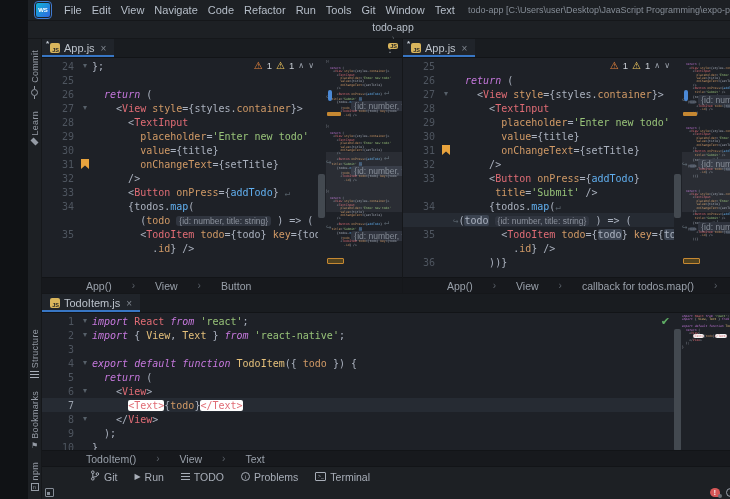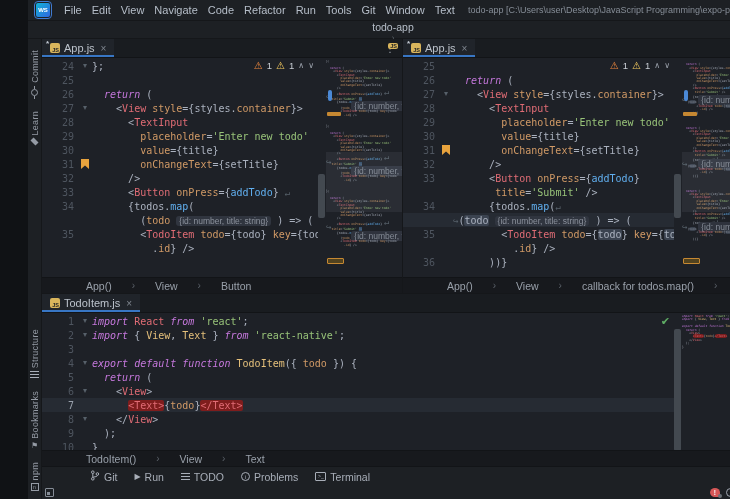--- a/index.html
+++ b/index.html
@@ -62,21 +62,21 @@
   .tk-t{color:#e06c75;}
   .tk-a{color:#d19a66;}
   .tk-s{color:#98c379;}
   .tk-f{color:#61afef;}
   .tk-p{color:#abb2bf;}
   .tk-y{color:#e5c07b;}
   .tk-w{color:#566069;font-size:9px;}
   .tk-i{background:#30353f;color:#8b919c;border-radius:3px;padding:0 3px;font-family:"Liberation Sans",sans-serif;font-size:8.5px;}
   .tk-hl{background:#3b4350;border-radius:2px;}
   .tk-sel{background:#33506e;}
-  .tk-thl{background:#7f1d1d;color:#e06c75;border-radius:2px;}
+  .tk-thl{background:#ffffff;color:#e06c75;border-radius:2px;}
   .caret{display:inline-block;width:2px;height:11px;background:#5693f5;vertical-align:text-bottom;margin-left:1px;}
 
   .g-fold{color:#566069;font-size:8px;line-height:8px;}
   .g-bm{width:8px;height:10px;background:#e8a33d;clip-path:polygon(0 0,100% 0,100% 100%,50% 65%,0 100%);}
   .g-lb{width:8px;height:8px;background:#f1c232;border-radius:50%;}
 
   .inspect{position:absolute;top:2px;right:88px;display:flex;gap:4px;align-items:center;font-size:9.5px;color:#c8cdd4;z-index:5;}
   .sev-e{color:#e8853d;font-size:10px;}
   .sev-w{color:#f0c75e;font-size:10px;}
   .chev{color:#9da3ad;font-size:8px;}

